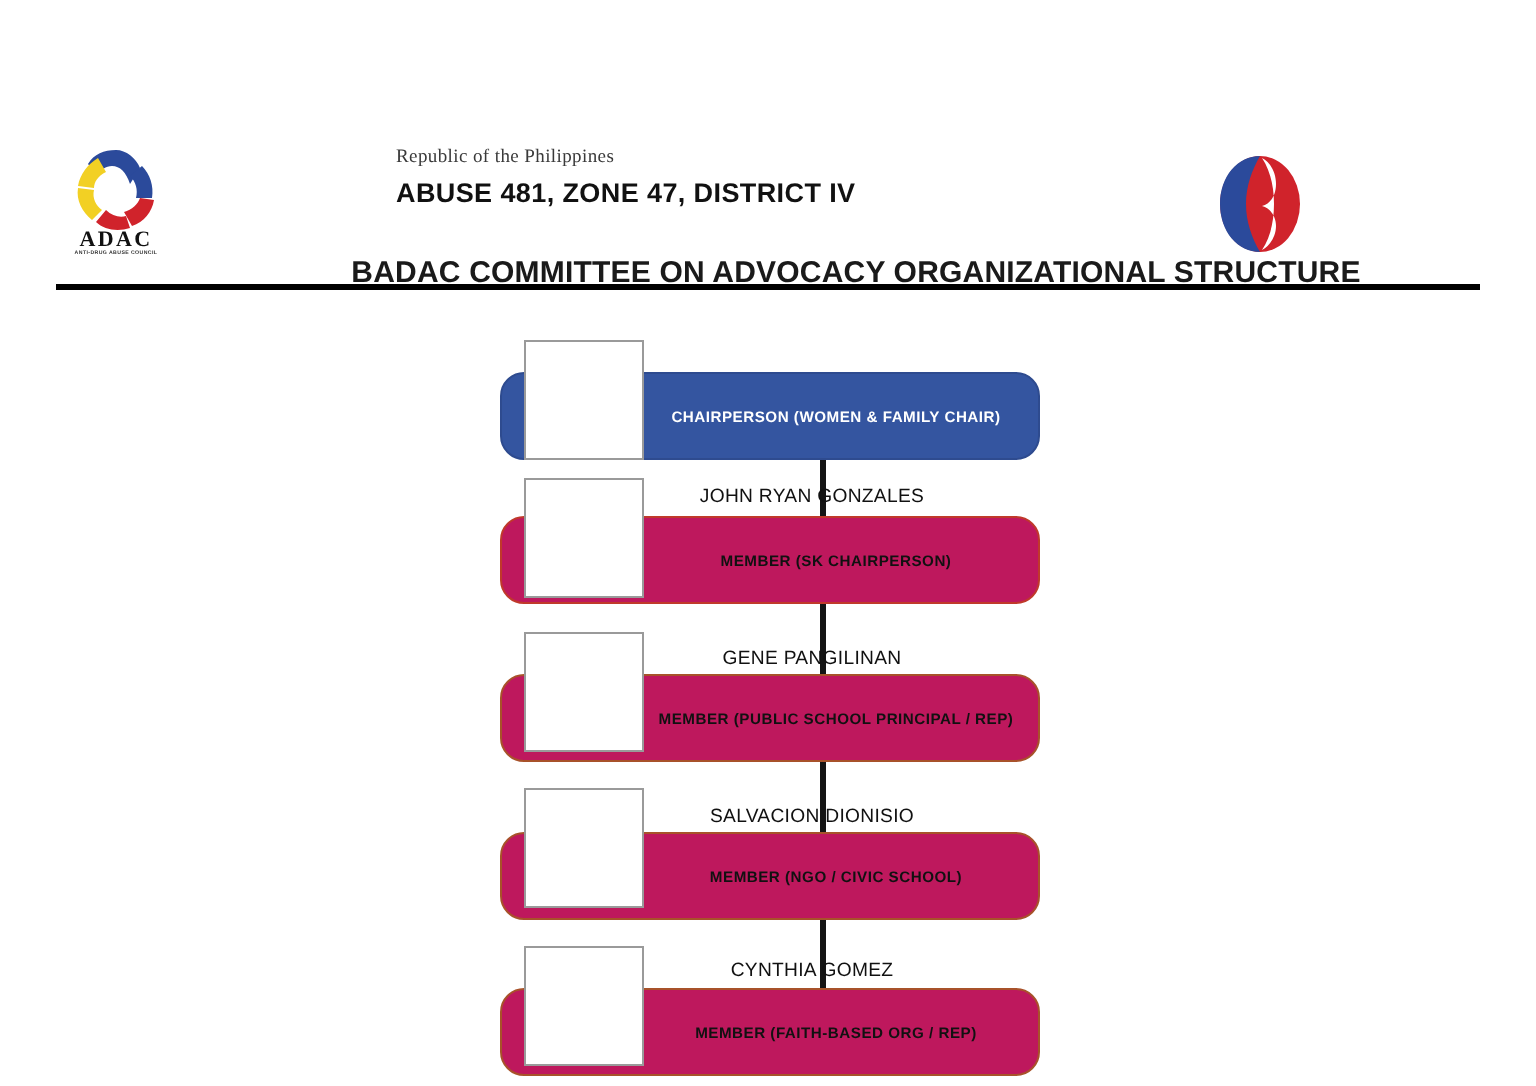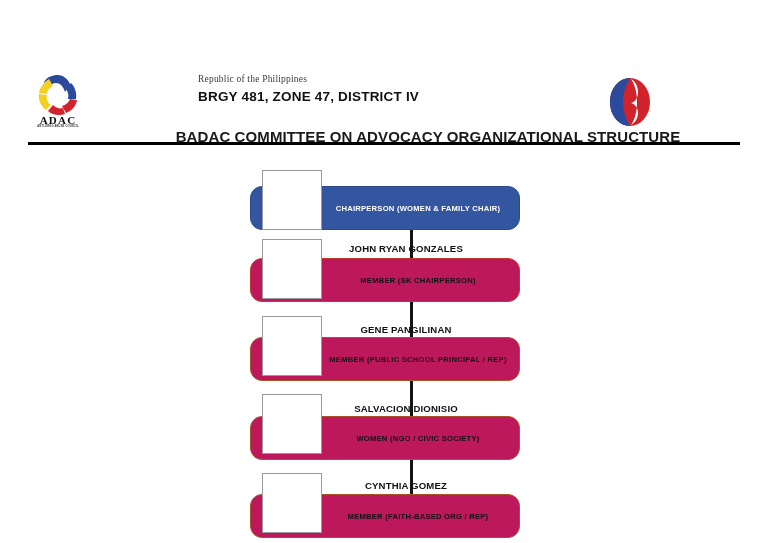--- a/index.html
+++ b/index.html
@@ -67,21 +67,21 @@
     position:absolute;left:0;top:0;width:100%;height:100%;
     display:flex;align-items:center;justify-content:center;
     font-size:7.6px;font-weight:bold;letter-spacing:.25px;
     padding-left:66px;box-sizing:border-box;
   }
   .role.white{color:#ffffff;}
   .role.dark{color:#111111;}
 
   .person-name{
     position:absolute;
-    font-size:9.6px;font-weight:bold;color:#111111;letter-spacing:.15px;
+    font-size:9.6px;font-weight:normal;color:#111111;letter-spacing:.15px;
     white-space:nowrap;text-align:center;
   }
 
   .photo{
     position:absolute;
     width:60px;height:60px;
     background:#ffffff;
     border:1px solid #9a9a9a;
     box-sizing:border-box;
   }
@@ -101,21 +101,21 @@
         <path d="M38 42 C32 44 25 43 21 39 L26 33 C29 36 33 37 36 36 L38 42 Z" fill="#d0232b"></path>
         <path d="M19 38 C14 34 11 28 12 22 L20 23 C19 27 21 31 24 33 L19 38 Z" fill="#f2d024"></path>
         <path d="M12 21 C13 15 17 10 22 7 L26 14 C22 16 20 19 20 22 L12 21 Z" fill="#f2d024"></path>
       </svg>
       <div class="adac-word">ADAC</div>
       <div class="adac-sub">ANTI-DRUG ABUSE COUNCIL</div>
     </div>
 
     <div class="hdr-text">
       <div class="hdr-l1">Republic of the Philippines</div>
-      <div class="hdr-l3">BRGY 481, ZONE 47, DISTRICT IV</div>
+      <div class="hdr-l3">ABUSE 481, ZONE 47, DISTRICT IV</div>
     </div>
 
     <svg class="manila-logo" viewBox="0 0 56 56">
       <ellipse cx="28" cy="28" rx="20" ry="24" fill="#d0232b"></ellipse>
       <path d="M28 4 C17 4 8 14 8 28 C8 42 17 52 28 52 C24 45 21 37 21 28 C21 19 24 11 28 4 Z" fill="#2b4a9b"></path>
       <path d="M29 5 C33 11 35 19 35 28 C35 37 33 45 29 51 C33 49 36 44 36 39 C36 34 33 30 29 29 C33 28 36 24 36 18 C36 12 33 7 29 5 Z" fill="#ffffff"></path>
     </svg>
 
     <div class="rule"></div>
   </div>
@@ -145,21 +145,21 @@
       <div class="person-name" style="left:250px;top:324px;width:270px;padding-left:42px;box-sizing:border-box;">GENE PANGILINAN</div>
       <div class="bar green" style="left:250px;top:337px;width:270px;">
         <div class="role dark">MEMBER (PUBLIC SCHOOL PRINCIPAL / REP)</div>
       </div>
       <div class="photo" style="left:262px;top:316px;"></div>
     </div>
 
     <div class="node">
       <div class="person-name" style="left:250px;top:403px;width:270px;padding-left:42px;box-sizing:border-box;">SALVACION DIONISIO</div>
       <div class="bar green" style="left:250px;top:416px;width:270px;">
-        <div class="role dark">WOMEN (NGO / CIVIC SOCIETY)</div>
+        <div class="role dark">MEMBER (NGO / CIVIC SCHOOL)</div>
       </div>
       <div class="photo" style="left:262px;top:394px;"></div>
     </div>
 
     <div class="node">
       <div class="person-name" style="left:250px;top:480px;width:270px;padding-left:42px;box-sizing:border-box;">CYNTHIA GOMEZ</div>
       <div class="bar green" style="left:250px;top:494px;width:270px;">
         <div class="role dark">MEMBER (FAITH-BASED ORG / REP)</div>
       </div>
       <div class="photo" style="left:262px;top:473px;"></div>

